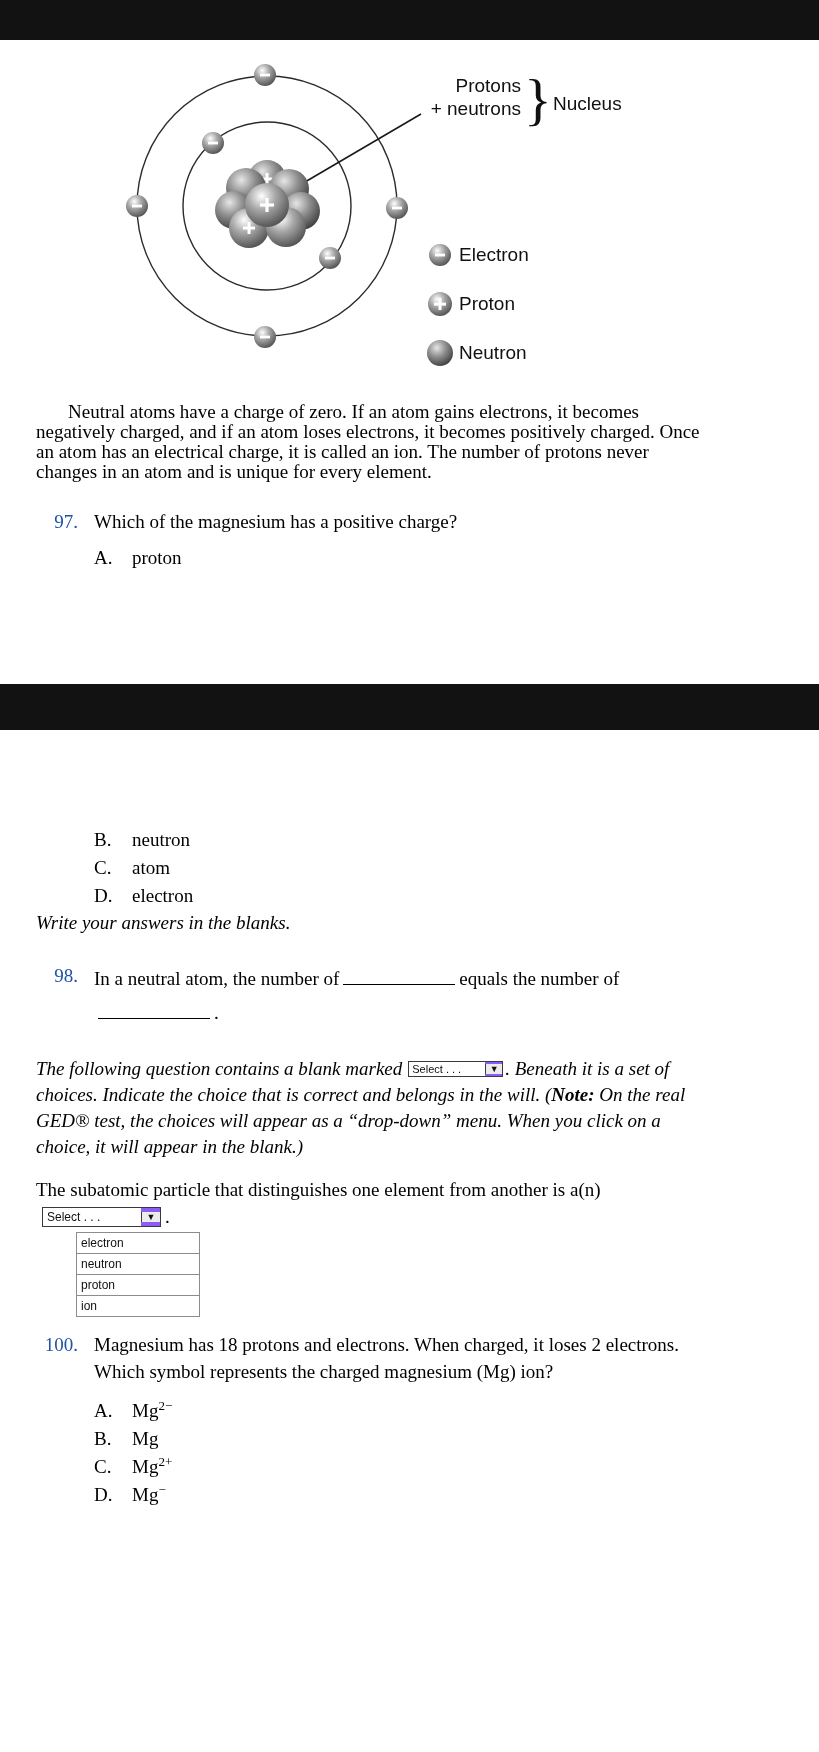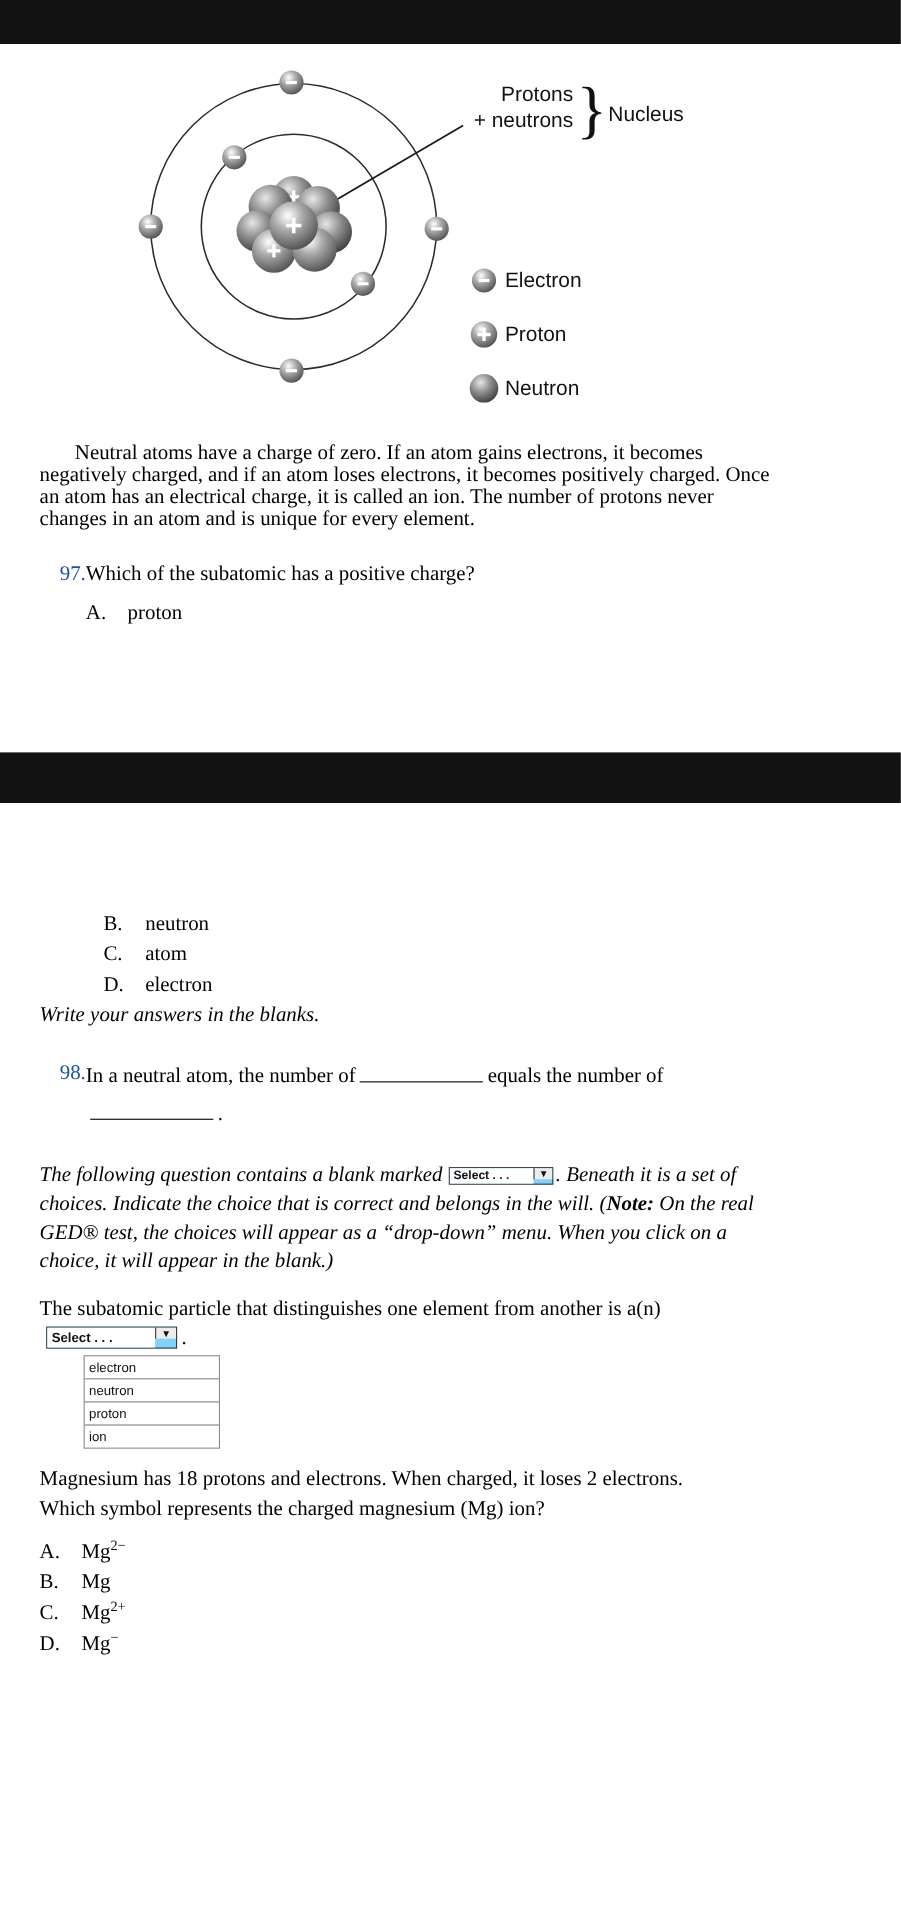--- a/index.html
+++ b/index.html
@@ -17,21 +17,21 @@
   .atom { display:block; margin-left:85px; margin-top:18px; }
   .atom text {
     font-family:"Liberation Sans", sans-serif;
     font-size:19px; fill:#111;
   }
   .atom text.brace { font-family:"Liberation Serif", serif; font-size:58px; font-weight:400; }
 
   
   .intro { margin-top:26px; line-height:20px; text-indent:32px; }
   .question { display:flex; margin-top:26px; line-height:27px; }
-  .qnum { flex:none; width:42px; text-align:right; color:#1d52a8; }
+  .qnum { flex:none; width:42px; text-align:right; margin-right:16px; color:#1d52a8; }
   .qbody { flex:1; }
   .option { display:flex; line-height:28px; }
   .optletter { flex:none; width:38px; }
   .first-option { margin-top:9px; }
   .bcd { margin-left:58px; margin-top:96px; line-height:28px; }
   .note-italic { font-style:italic; line-height:26px; }
   .instructions { font-style:italic; margin-top:26px; line-height:26px; }
   .instructions b { font-weight:bold; }
   .q98 .qbody { line-height:34px; }
   .q99 { margin-top:16px; }
@@ -43,26 +43,25 @@
   sup { font-size:13px; line-height:0; }
 
   .blank {
     display:inline-block; width:112px; height:19px;
     border-bottom:1.2px solid #000; vertical-align:baseline;
     margin:0 4px;
   }
 
   
   .select-widget {
-    display:inline-flex; align-items:flex-start;
-    border:1px solid #3a3a3a; background:#7dd3fc;
+    display:inline-flex; align-items:center;
+    border:1px solid #3a3a3a; background:#8b5cf6;
     font-family:"Liberation Sans", sans-serif; font-size:12px;
     font-style:normal; line-height:normal; vertical-align:2px;
     margin:0 4px 0 6px;
-    font-weight:bold;
   }
   .select-text { display:inline-block; width:98px; padding:2px 3px 2px 4px; background:#fff; color:#111; }
   .select-btn {
     display:inline-flex; align-items:center; justify-content:center;
     width:19px; border-left:1px solid #3a3a3a; background:#ececec; color:#111;
   }
   .select-btn .arrow { font-size:9px; }
   .select-widget.small { font-size:11px; margin:0 2px 0 6px; }
   .select-widget.small .select-text { width:76px; padding:1px 3px; }
   .select-widget.small .select-btn { width:17px; }
@@ -173,21 +172,21 @@
       </g>
       <text x="338" y="301">Neutron</text>
     </g>
   </svg>
 
   <p class="intro">Neutral atoms have a charge of zero. If an atom gains electrons, it becomes negatively charged, and if an atom loses electrons, it becomes positively charged. Once an atom has an electrical charge, it is called an ion. The number of protons never changes in an atom and is unique for every element.</p>
 
   <div class="question">
     <span class="qnum">97.</span>
     <div class="qbody">
-      <div>Which of the subatomic has a positive charge?</div>
+      <div>Which of the magnesium has a positive charge?</div>
       <div class="option first-option">
         <span class="optletter">A.</span>
         <span>proton</span>
       </div>
     </div>
   </div>
 </div>
 
 <div class="pagebar"></div>
 
@@ -238,20 +237,21 @@
       <div class="dropdown-list">
         <div class="dropdown-item">electron</div>
         <div class="dropdown-item">neutron</div>
         <div class="dropdown-item">proton</div>
         <div class="dropdown-item">ion</div>
       </div>
     </div>
   </div>
 
   <div class="question q100">
+    <span class="qnum">100.</span>
     <div class="qbody">
       <div>Magnesium has 18 protons and electrons. When charged, it loses 2 electrons. Which symbol represents the charged magnesium (Mg) ion?</div>
       <div class="q100-options">
         <div class="option">
           <span class="optletter">A.</span>
           <span><span>Mg</span><sup>2−</sup></span>
         </div>
         <div class="option">
           <span class="optletter">B.</span>
           <span><span>Mg</span><sup></sup></span>

